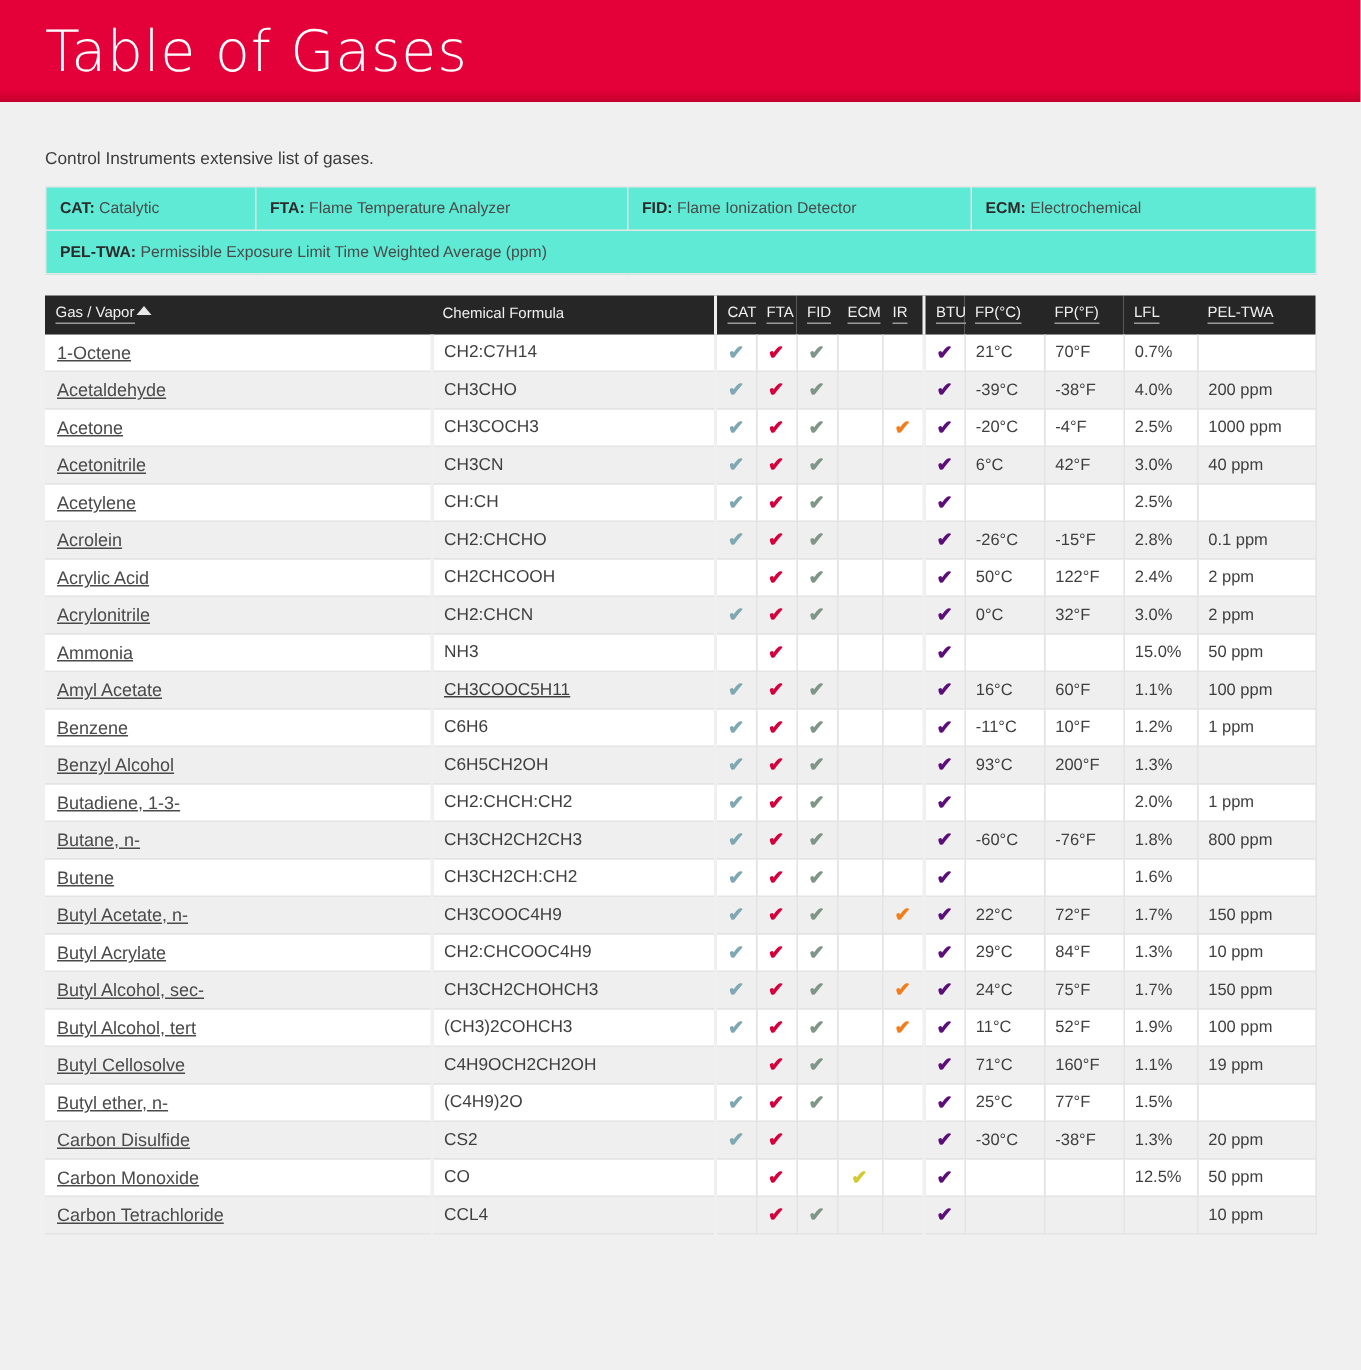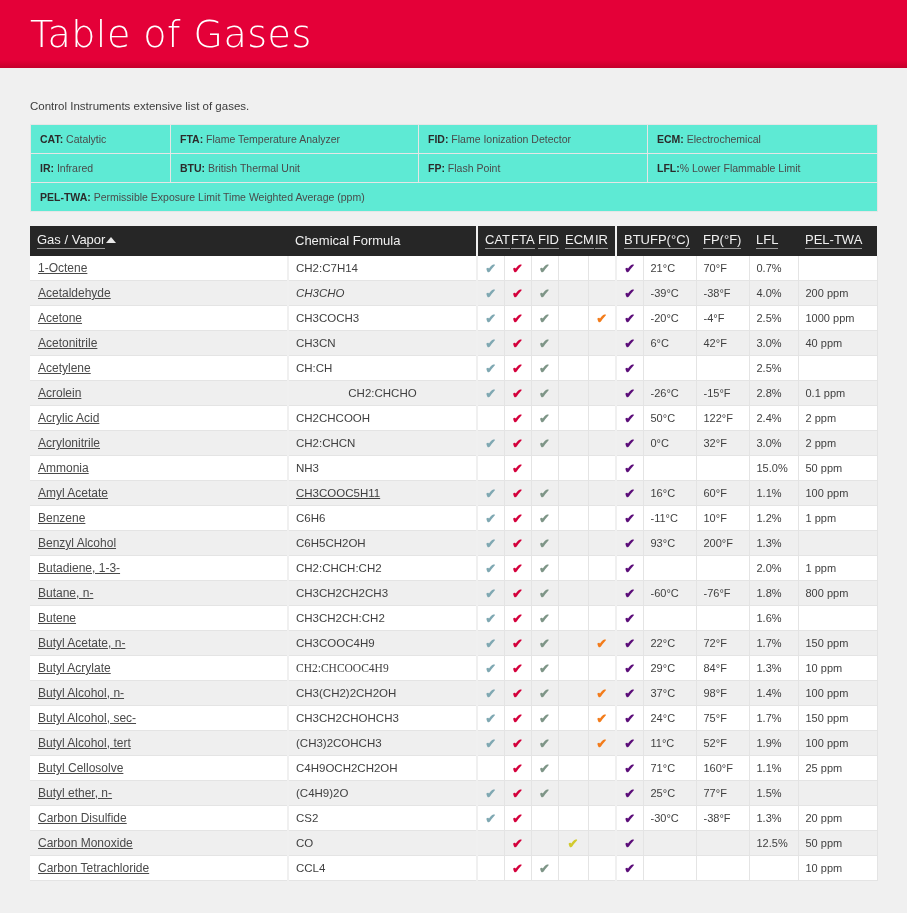--- a/index.html
+++ b/index.html
@@ -71,21 +71,21 @@
     font-weight: bold;
   }
 
   
   #gas-table {
     border-collapse: collapse;
   }
   #gas-table thead th {
     background: #262626;
     color: #f0f0f0;
-    font-size: 13px;
+    font-size: 10px;
     font-weight: normal;
     text-align: left;
     padding: 6px 7px 7px 7px;
     height: 13px;
     vertical-align: middle;
   }
   #gas-table thead th .hl {
     border-bottom: 1px solid #9a9a9a;
     padding-bottom: 1px;
     display: inline-block;
@@ -166,26 +166,20 @@
         <col style="width:248px">
         <col style="width:229px">
         <col style="width:230px">
     </colgroup>
     <tbody id="legend-body">
         <tr>
           <td><b>CAT:</b><span> Catalytic</span></td>
           <td><b>FTA:</b><span> Flame Temperature Analyzer</span></td>
           <td><b>FID:</b><span> Flame Ionization Detector</span></td>
           <td><b>ECM:</b><span> Electrochemical</span></td>
-        </tr>
-        <tr>
-          <td><b>IR:</b><span> Infrared</span></td>
-          <td><b>BTU:</b><span> British Thermal Unit</span></td>
-          <td><b>FP:</b><span> Flash Point</span></td>
-          <td><b>LFL:</b><span>% Lower Flammable Limit</span></td>
         </tr>
         <tr>
           <td colspan="4"><b>PEL-TWA:</b><span> Permissible Exposure Limit Time Weighted Average (ppm)</span></td>
         </tr>
       </tbody>
   </table>
 
   <table id="gas-table">
     <colgroup>
       <col style="width:258px">
@@ -227,21 +221,21 @@
           <td class="chk"></td>
           <td class="chk"></td>
           <td class="chk" style="border-left: 2px solid rgb(240, 240, 240);"><span class="tick btu">✔</span></td>
           <td class="num">21°C</td>
           <td class="num">70°F</td>
           <td class="num">0.7%</td>
           <td class="num"></td>
         </tr>
         <tr>
           <td class="gasname"><a href="#">Acetaldehyde</a></td>
-          <td style="border-right: 2px solid rgb(240, 240, 240); font-style: italic;">CH3CHO</td>
+          <td style="border-right: 2px solid rgb(240, 240, 240);">CH3CHO</td>
           <td class="chk"><span class="tick cat">✔</span></td>
           <td class="chk"><span class="tick fta">✔</span></td>
           <td class="chk"><span class="tick fid">✔</span></td>
           <td class="chk"></td>
           <td class="chk"></td>
           <td class="chk" style="border-left: 2px solid rgb(240, 240, 240);"><span class="tick btu">✔</span></td>
           <td class="num">-39°C</td>
           <td class="num">-38°F</td>
           <td class="num">4.0%</td>
           <td class="num">200 ppm</td>
@@ -283,21 +277,21 @@
           <td class="chk"></td>
           <td class="chk"></td>
           <td class="chk" style="border-left: 2px solid rgb(240, 240, 240);"><span class="tick btu">✔</span></td>
           <td class="num"></td>
           <td class="num"></td>
           <td class="num">2.5%</td>
           <td class="num"></td>
         </tr>
         <tr>
           <td class="gasname"><a href="#">Acrolein</a></td>
-          <td style="border-right: 2px solid rgb(240, 240, 240); text-align: center;">CH2:CHCHO</td>
+          <td style="border-right: 2px solid rgb(240, 240, 240);">CH2:CHCHO</td>
           <td class="chk"><span class="tick cat">✔</span></td>
           <td class="chk"><span class="tick fta">✔</span></td>
           <td class="chk"><span class="tick fid">✔</span></td>
           <td class="chk"></td>
           <td class="chk"></td>
           <td class="chk" style="border-left: 2px solid rgb(240, 240, 240);"><span class="tick btu">✔</span></td>
           <td class="num">-26°C</td>
           <td class="num">-15°F</td>
           <td class="num">2.8%</td>
           <td class="num">0.1 ppm</td>
@@ -437,47 +431,33 @@
           <td class="chk"></td>
           <td class="chk"><span class="tick ir">✔</span></td>
           <td class="chk" style="border-left: 2px solid rgb(240, 240, 240);"><span class="tick btu">✔</span></td>
           <td class="num">22°C</td>
           <td class="num">72°F</td>
           <td class="num">1.7%</td>
           <td class="num">150 ppm</td>
         </tr>
         <tr>
           <td class="gasname"><a href="#">Butyl Acrylate</a></td>
-          <td style="border-right: 2px solid rgb(240, 240, 240); font-family: Liberation Serif, serif;">CH2:CHCOOC4H9</td>
+          <td style="border-right: 2px solid rgb(240, 240, 240);">CH2:CHCOOC4H9</td>
           <td class="chk"><span class="tick cat">✔</span></td>
           <td class="chk"><span class="tick fta">✔</span></td>
           <td class="chk"><span class="tick fid">✔</span></td>
           <td class="chk"></td>
           <td class="chk"></td>
           <td class="chk" style="border-left: 2px solid rgb(240, 240, 240);"><span class="tick btu">✔</span></td>
           <td class="num">29°C</td>
           <td class="num">84°F</td>
           <td class="num">1.3%</td>
           <td class="num">10 ppm</td>
         </tr>
         <tr>
-          <td class="gasname"><a href="#">Butyl Alcohol, n-</a></td>
-          <td style="border-right: 2px solid rgb(240, 240, 240);">CH3(CH2)2CH2OH</td>
-          <td class="chk"><span class="tick cat">✔</span></td>
-          <td class="chk"><span class="tick fta">✔</span></td>
-          <td class="chk"><span class="tick fid">✔</span></td>
-          <td class="chk"></td>
-          <td class="chk"><span class="tick ir">✔</span></td>
-          <td class="chk" style="border-left: 2px solid rgb(240, 240, 240);"><span class="tick btu">✔</span></td>
-          <td class="num">37°C</td>
-          <td class="num">98°F</td>
-          <td class="num">1.4%</td>
-          <td class="num">100 ppm</td>
-        </tr>
-        <tr>
           <td class="gasname"><a href="#">Butyl Alcohol, sec-</a></td>
           <td style="border-right: 2px solid rgb(240, 240, 240);">CH3CH2CHOHCH3</td>
           <td class="chk"><span class="tick cat">✔</span></td>
           <td class="chk"><span class="tick fta">✔</span></td>
           <td class="chk"><span class="tick fid">✔</span></td>
           <td class="chk"></td>
           <td class="chk"><span class="tick ir">✔</span></td>
           <td class="chk" style="border-left: 2px solid rgb(240, 240, 240);"><span class="tick btu">✔</span></td>
           <td class="num">24°C</td>
           <td class="num">75°F</td>
@@ -503,21 +483,21 @@
           <td style="border-right: 2px solid rgb(240, 240, 240);">C4H9OCH2CH2OH</td>
           <td class="chk"></td>
           <td class="chk"><span class="tick fta">✔</span></td>
           <td class="chk"><span class="tick fid">✔</span></td>
           <td class="chk"></td>
           <td class="chk"></td>
           <td class="chk" style="border-left: 2px solid rgb(240, 240, 240);"><span class="tick btu">✔</span></td>
           <td class="num">71°C</td>
           <td class="num">160°F</td>
           <td class="num">1.1%</td>
-          <td class="num">25 ppm</td>
+          <td class="num">19 ppm</td>
         </tr>
         <tr>
           <td class="gasname"><a href="#">Butyl ether, n-</a></td>
           <td style="border-right: 2px solid rgb(240, 240, 240);">(C4H9)2O</td>
           <td class="chk"><span class="tick cat">✔</span></td>
           <td class="chk"><span class="tick fta">✔</span></td>
           <td class="chk"><span class="tick fid">✔</span></td>
           <td class="chk"></td>
           <td class="chk"></td>
           <td class="chk" style="border-left: 2px solid rgb(240, 240, 240);"><span class="tick btu">✔</span></td>

